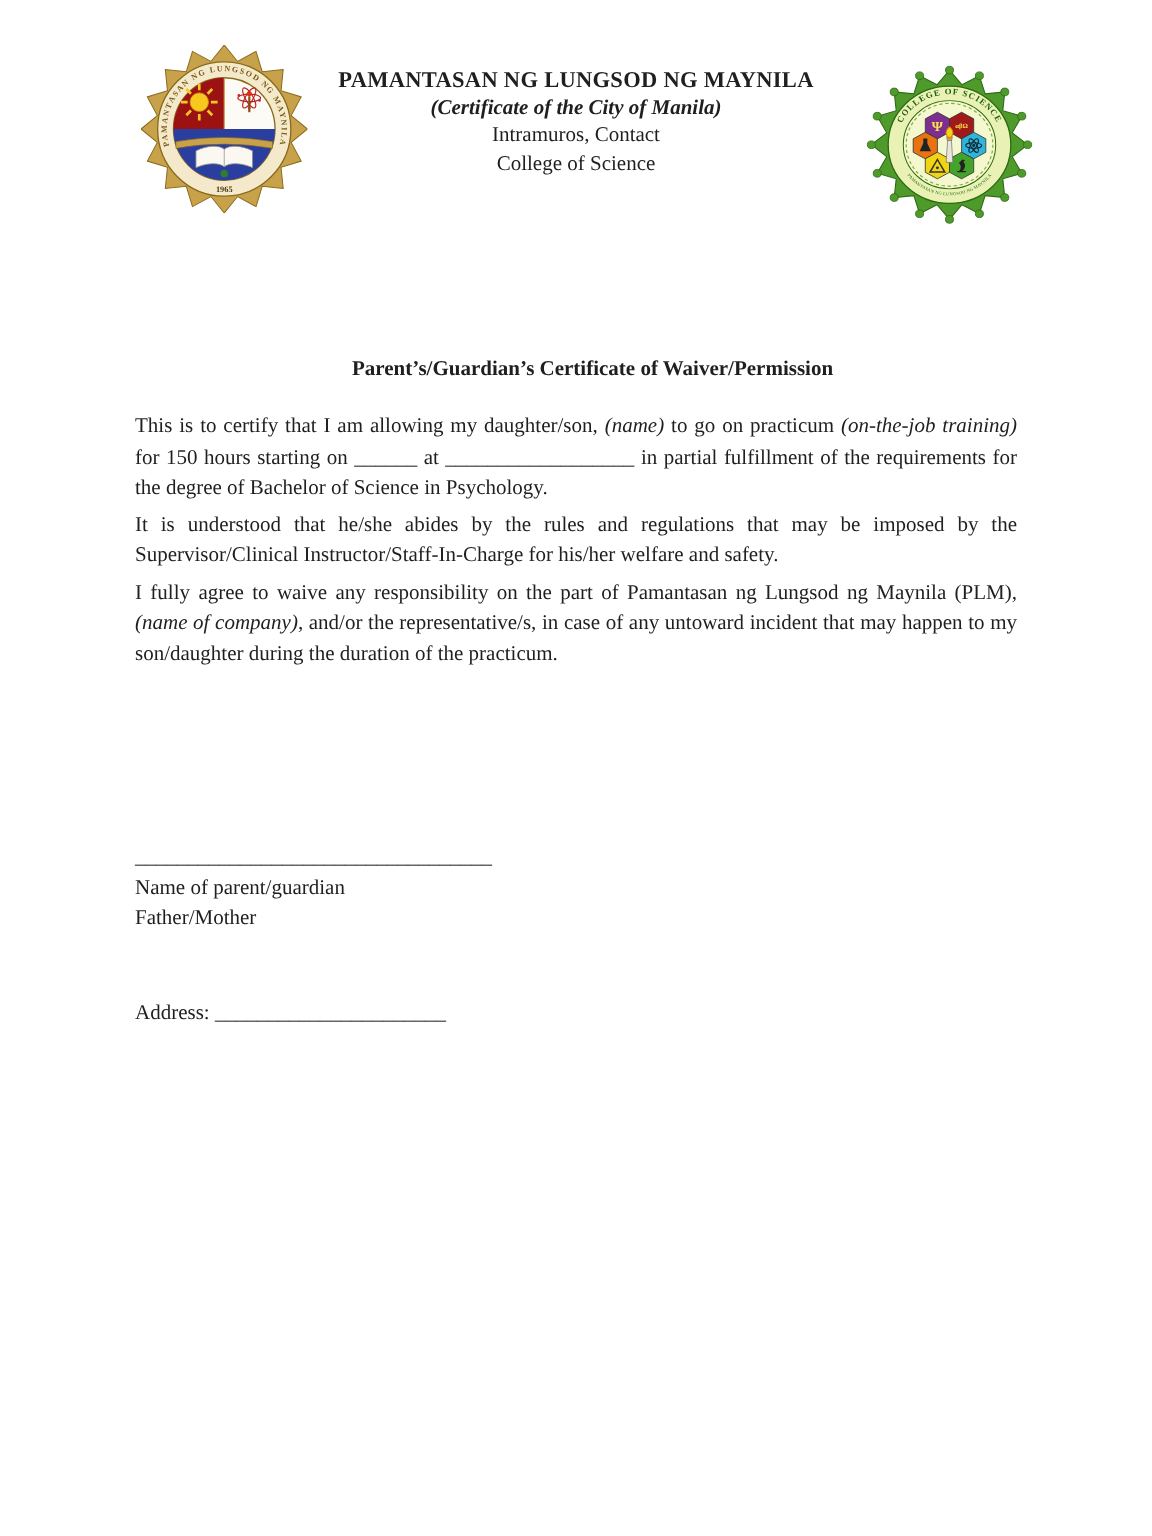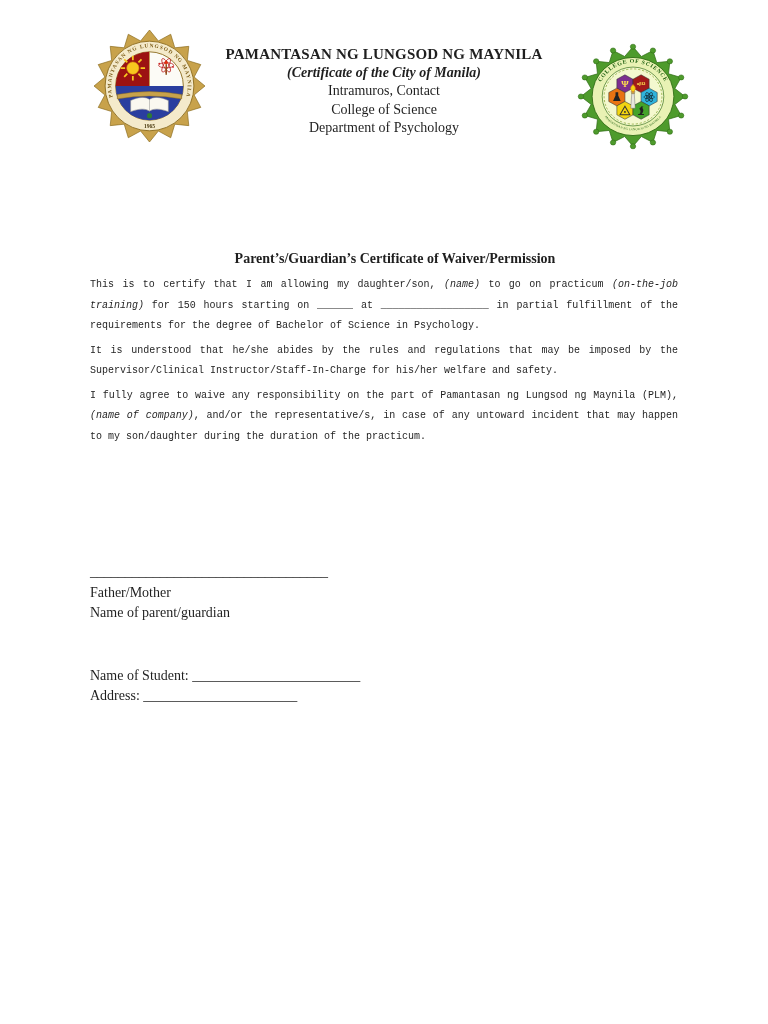--- a/index.html
+++ b/index.html
@@ -20,27 +20,27 @@
   .seal-cs  { left: 577px; top: 43px; width: 112px; height: 107px; }
 
   .header-text {
     position: absolute; left: 0; right: 0; top: 45px;
     text-align: center; line-height: 18.5px; font-size: 14px;
   }
   .header-text .h-main { font-size: 15px; font-weight: bold; letter-spacing: 0.2px; }
   .header-text .h-sub  { font-weight: bold; font-style: italic; }
 
   .doc-title {
-    position: absolute; left: 0; right: 0; top: 250px;
+    position: absolute; left: 0; right: 0; top: 238px;
     text-align: center; font-size: 14px; font-weight: bold; line-height: 18px; margin-left: 22px;
   }
 
   .body-text {
     position: absolute; left: 90px; right: 90px; top: 275px;
-    font-size: 10px; line-height: 20.5px; text-align: justify; font-family: Liberation Mono, monospace;
+    font-size: 14px; line-height: 20.5px; text-align: justify;
   }
   .body-text p { margin: 0; }
   .body-text p + p { margin-top: 4px; }
   .it { font-style: italic; }
 
   .signature {
     position: absolute; left: 90px; top: 562px;
     font-size: 14px; line-height: 20.5px;
   }
   .sig-group2 { margin-top: 42px; }
@@ -161,34 +161,32 @@
     <text style="font-size:2.7px;fill:var(--cs-text-green,#1D5E10);letter-spacing:0.12px">
       <textPath href="#csBot" startOffset="50%" text-anchor="middle">PAMANTASAN NG LUNGSOD NG MAYNILA</textPath>
     </text>
   </svg>
 
   <div class="header-text">
     <div class="h-main">PAMANTASAN NG LUNGSOD NG MAYNILA</div>
     <div class="h-sub">(Certificate of the City of Manila)</div>
     <div>Intramuros, Contact</div>
     <div>College of Science</div>
-    <div>Department of Psychology</div>
   </div>
 
   <div class="doc-title">Parent’s/Guardian’s Certificate of Waiver/Permission</div>
 
   <div class="body-text">
     <p><span>This is to certify that I am allowing my daughter/son, </span><span class="it">(name)</span><span> to go on practicum </span><span class="it">(on-the-job training)</span><span> for 150 hours starting on ______ at __________________ in partial fulfillment of the requirements for the degree of Bachelor of Science in Psychology.</span></p>
     <p>It is understood that he/she abides by the rules and regulations that may be imposed by the Supervisor/Clinical Instructor/Staff-In-Charge for his/her welfare and safety.</p>
     <p><span>I fully agree to waive any responsibility on the part of Pamantasan ng Lungsod ng Maynila (PLM), </span><span class="it">(name of company)</span><span>, and/or the representative/s, in case of any untoward incident that may happen to my son/daughter during the duration of the practicum.</span></p>
   </div>
 
   <div class="signature">
     <div>__________________________________</div>
+    <div>Name of parent/guardian</div>
     <div>Father/Mother</div>
-    <div>Name of parent/guardian</div>
     <div class="sig-group2">
-      <div><span>Name of Student:</span><span> ________________________</span></div>
       <div><span>Address:</span><span> ______________________</span></div>
     </div>
   </div>
 
 </div>
 
 </body></html>

